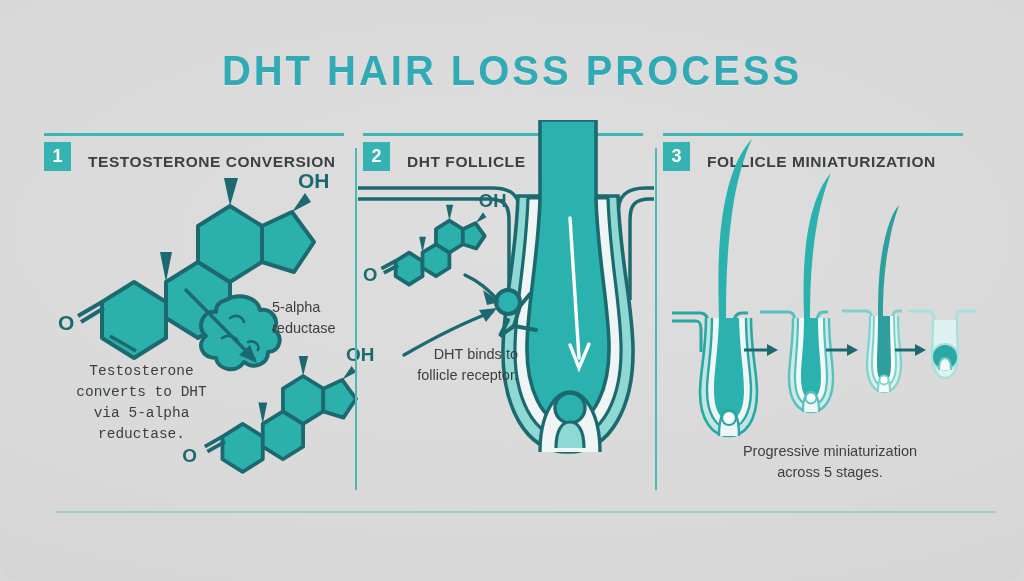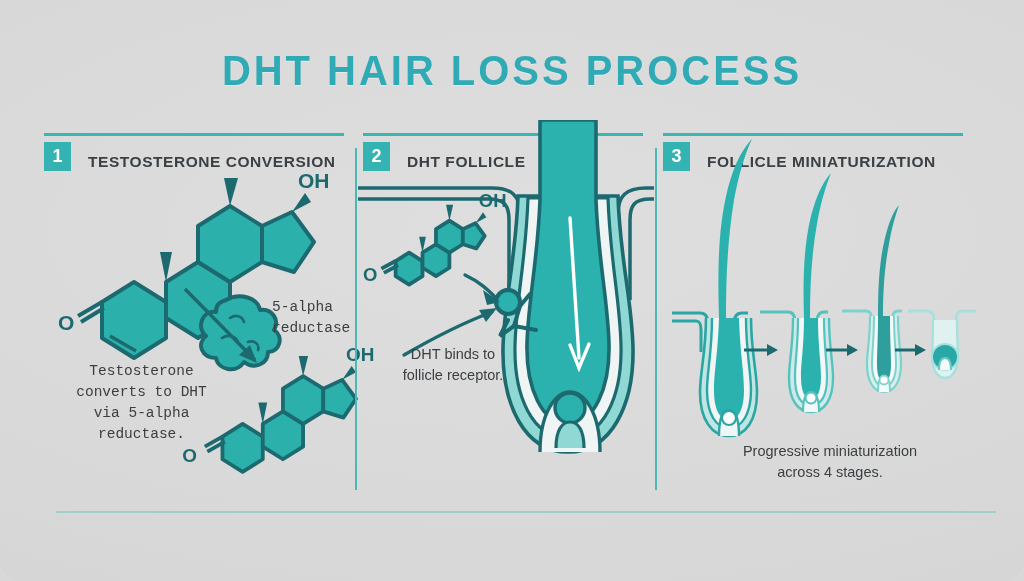--- a/index.html
+++ b/index.html
@@ -95,21 +95,21 @@
     position: absolute;
     font-family: "Liberation Sans", sans-serif;
     font-size: 14.5px;
     line-height: 1.46;
     color: #3b3f42;
     text-align: center;
     white-space: pre-line;
   }
   .sidelabel {
     position: absolute;
-    font-family: Liberation Mono, monospace;
+    font-family: Liberation Sans, sans-serif;
     font-size: 14.5px;
     line-height: 1.42;
     color: #3b3f42;
     white-space: pre-line;
   }
   svg { display: block; }
   .ovl { position: absolute; top: 0; left: 0; pointer-events: none; }
 </style>
 </head>
 <body>
@@ -265,21 +265,21 @@
     </g>
 
     <g stroke="#1c6a6f" stroke-width="3.4" fill="none" stroke-linecap="round">
       <path d="M465,275 C480,282 488,290 496,298"></path>
       <path d="M483,290 L500,302 L487,305" fill="#1c6a6f" stroke="none"></path>
       <path d="M404,355 C430,340 465,322 492,312"></path>
       <path d="M479,310 L497,308 L486,322" fill="#1c6a6f" stroke="none"></path>
     </g>
   </svg>
 
-  <div class="caption" style="left:388px;top:344px;width:130px;text-align:center;">DHT binds to
+  <div class="caption" style="left:388px;top:344px;width:130px;text-align:right;">DHT binds to
 follicle receptor.</div>
 
   <div class="panel" id="panel-3" style="left:663px;width:300px;">
     <div class="panel-topline" style="width:300px;"></div>
     <div class="panel-head">
       <div class="badge">3</div>
       <div class="panel-label">FOLLICLE MINIATURIZATION</div>
     </div>
   </div>
 
@@ -353,19 +353,19 @@
       <path d="M908,311 L928,311 C932,311 934,315 934,320 L934,348" fill="none" stroke="#a8e0dd" stroke-width="2.8"></path>
       <path d="M976,311 L962,311 C958,311 956,315 956,320 L956,348" fill="none" stroke="#a8e0dd" stroke-width="2.8"></path>
       <path d="M933,320 C933,340 932,348 932,356 C932,370 938,378 945,378
                C952,378 958,370 958,356 C958,348 957,340 957,320" fill="#dff2f0" stroke="#a8e0dd" stroke-width="2.4"></path>
       <circle cx="945" cy="357" r="13" fill="#2aa8a6" stroke="#a8e0dd" stroke-width="2"></circle>
       <path d="M939,370 C939,362 941,358 945,358 C949,358 951,362 951,370" fill="#f4faf9" stroke="#6cc9c5" stroke-width="2"></path>
     </g>
   </svg>
 
   <div class="caption" style="left:705px;top:441px;width:250px;">Progressive miniaturization
-across 4 stages.</div>
+across 5 stages.</div>
 
   <div class="divider" style="left:355px;"></div>
   <div class="divider" style="left:655px;"></div>
 
   <div id="bottom-rule"></div>
 </div>
 
 </body></html>

